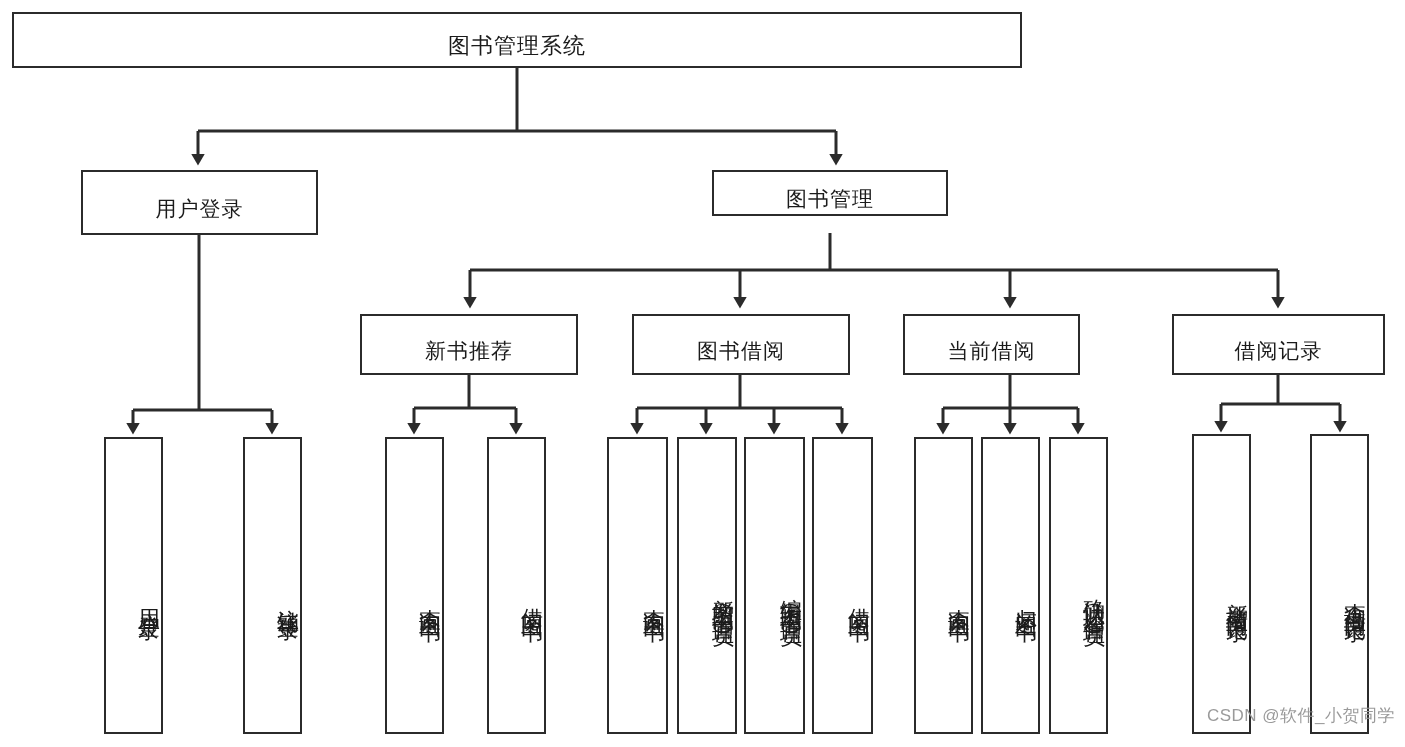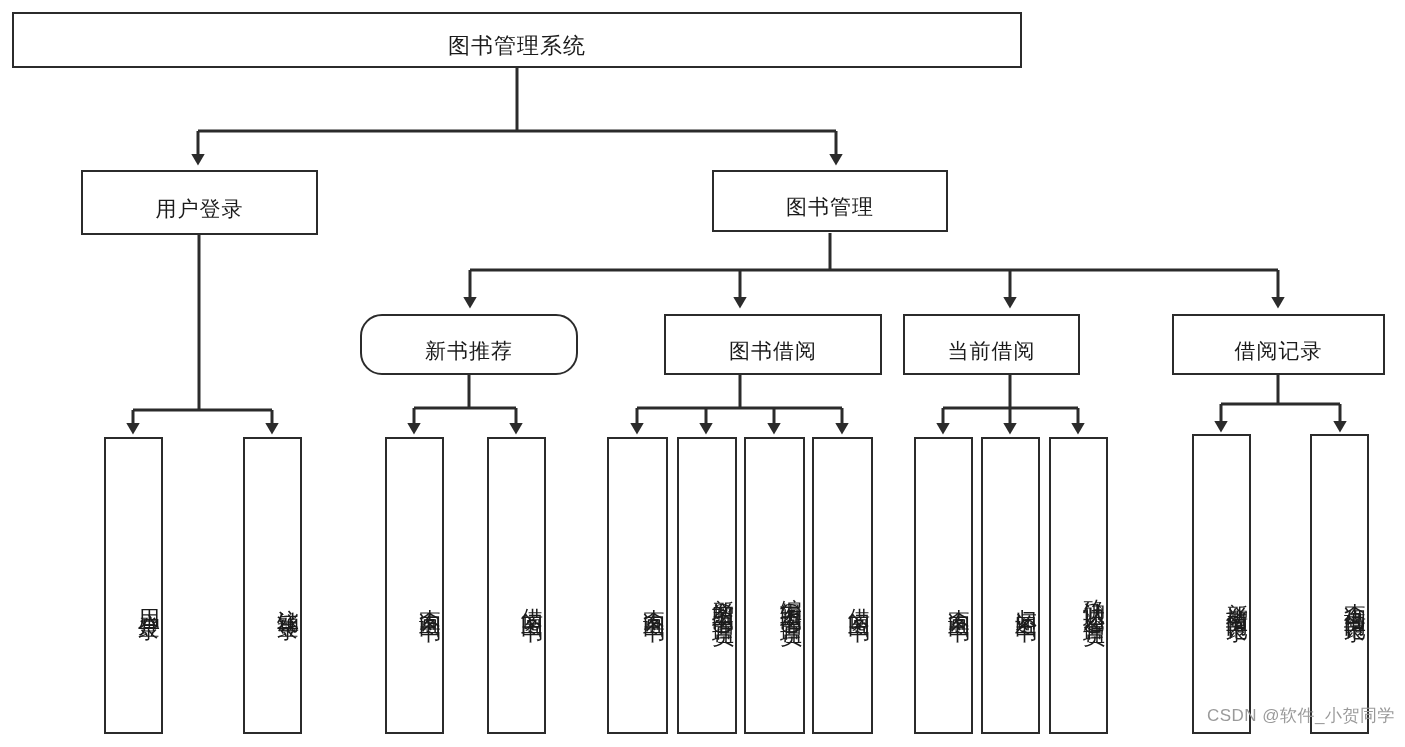--- a/index.html
+++ b/index.html
@@ -123,28 +123,28 @@
     </g>
   </svg>
 
   <div class="node horiz root" style="left:12px; top:12px; width:1010px; height:56px;">
     <span class="label">图书管理系统</span>
   </div>
 
   <div class="node horiz" style="left:81px; top:170px; width:237px; height:65px;">
     <span class="label">用户登录</span>
   </div>
-  <div class="node horiz" style="left:712px; top:170px; width:236px; height:62px;">
+  <div class="node horiz" style="left:712px; top:170px; width:236px; height:46px;">
     <span class="label">图书管理</span>
   </div>
 
-  <div class="node horiz" style="left:360px; top:314px; width:218px; height:61px;border-radius:22px;">
+  <div class="node horiz" style="left:360px; top:314px; width:218px; height:61px;">
     <span class="label">新书推荐</span>
   </div>
-  <div class="node horiz" style="left:664px; top:314px; width:218px; height:61px;">
+  <div class="node horiz" style="left:632px; top:314px; width:218px; height:61px;">
     <span class="label">图书借阅</span>
   </div>
   <div class="node horiz" style="left:903px; top:314px; width:177px; height:61px;">
     <span class="label">当前借阅</span>
   </div>
   <div class="node horiz" style="left:1172px; top:314px; width:213px; height:61px;justify-content:center;">
     <span class="label">借阅记录</span>
   </div>
 
   <div class="node vert" style="left:104px; top:437px; width:59px; height:297px;">

